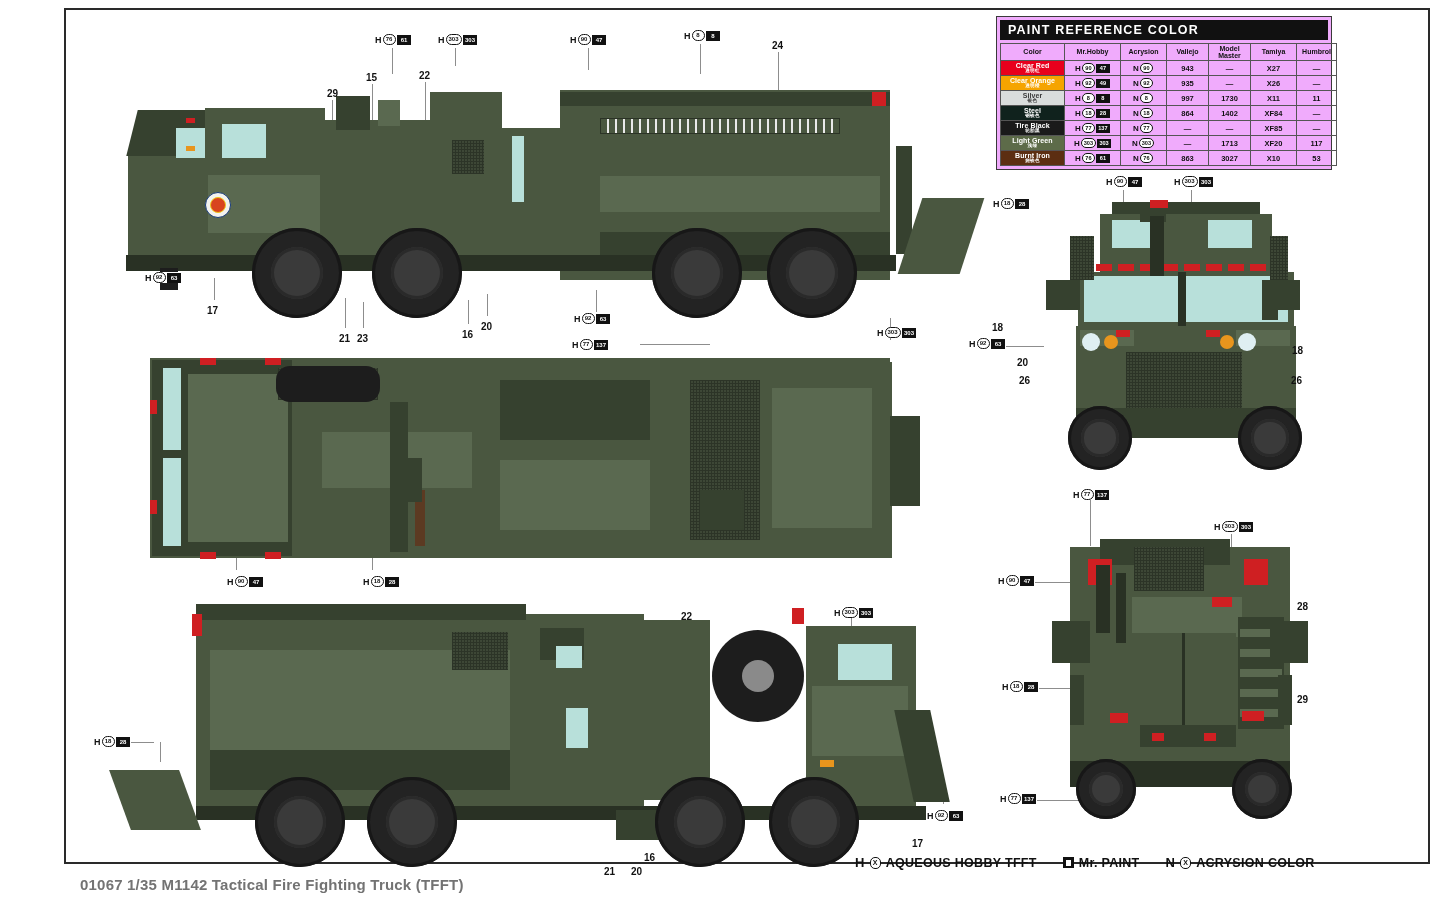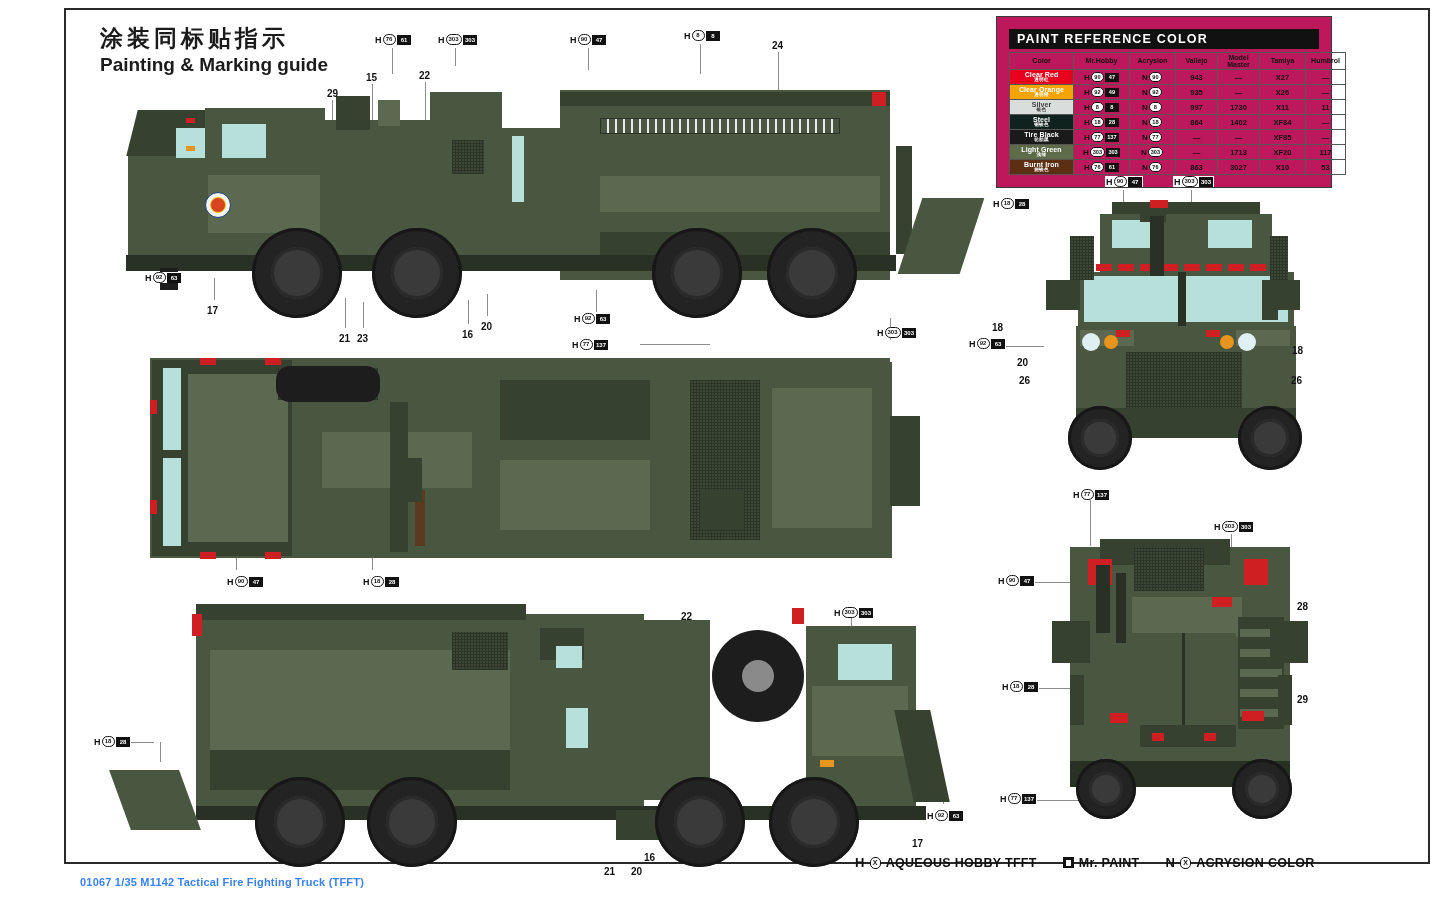--- a/index.html
+++ b/index.html
@@ -19,39 +19,39 @@
   .frame-left   { left:64px; top:8px; bottom:36px; width:2px; }
   .frame-bottom { left:64px; right:10px; bottom:36px; height:2px; }
   .frame-right  { right:10px; top:8px; bottom:36px; width:2px; }
 
   
   #title-block { position:absolute; left:100px; top:26px; }
   .title-cn { font-size:23px; font-weight:bold; letter-spacing:4px; color:#1b1b1b;
               font-family:"DejaVu Sans", sans-serif; line-height:1.1; }
   .title-en { font-size:19px; font-weight:bold; color:#1b1b1b; margin-top:3px; }
 
-  #kit-line { position:absolute; left:80px; top:876px; font-size:11px;
-              font-weight:bold; color:#3b82f6; white-space:nowrap; letter-spacing:.2px; }
+  #kit-line { position:absolute; left:80px; top:876px; font-size:15px;
+              font-weight:bold; color:#737373; white-space:nowrap; letter-spacing:.2px; }
 
   
   #legend { position:absolute; left:855px; top:855px; width:470px;
             display:flex; align-items:center; gap:26px; font-size:12.5px;
             font-weight:bold; color:#111; letter-spacing:.3px; }
   .legend-item { display:flex; align-items:center; gap:5px; white-space:nowrap; }
   .lg-h { font-weight:bold; font-size:13px; }
   .lg-chip { display:inline-block; border:1.2px solid #111; border-radius:5px;
              background:#fff; font-size:7px; padding:0 2px; min-width:9px;
              text-align:center; line-height:10px; }
   .lg-sq { display:inline-block; width:11px; height:11px; background:#111; position:relative; }
   .lg-sq::after { content:""; position:absolute; left:3px; top:2.5px; width:5px; height:6px;
                   background:#fff; }
 
   
   #paint-panel { position:absolute; left:996px; top:16px; width:336px;
-                 background:#be185d; border:1.5px solid #3a3a3a; padding:12px; }
+                 background:#f0abfc; border:1.5px solid #3a3a3a; padding:3px; }
   #paint-title { background:#111; color:#fff; font-size:12.5px; font-weight:bold;
                  letter-spacing:1.2px; padding:3px 8px; }
   table.paint { border-collapse:collapse; width:100%; margin-top:3px;
                 table-layout:fixed; }
   table.paint th, table.paint td {
     border:0.8px solid #555; font-size:7.5px; text-align:center;
     padding:0; color:#111; height:15px; font-weight:bold;
   }
   table.paint thead th { height:17px; font-size:7px; line-height:1.05; font-weight:bold; }
   col.c-color { width:64px; } col.c-mrh { width:56px; } col.c-acr { width:46px; }
@@ -120,24 +120,20 @@
 </head>
 <body>
 
 <div id="sheet">
 
   <div class="frame-line frame-top"></div>
   <div class="frame-line frame-left"></div>
   <div class="frame-line frame-bottom"></div>
   <div class="frame-line frame-right"></div>
 
-  <div id="title-block">
-    <div class="title-cn">涂装同标贴指示</div>
-    <div class="title-en">Painting &amp; Marking guide</div>
-  </div>
 
   <div id="kit-line">01067  1/35  M1142 Tactical Fire Fighting Truck (TFFT)</div>
 
   <div id="paint-panel">
     <div id="paint-title">PAINT  REFERENCE COLOR</div>
     <table class="paint">
       <colgroup>
         <col class="c-color">
           <col class="c-mrh">
           <col class="c-acr">

